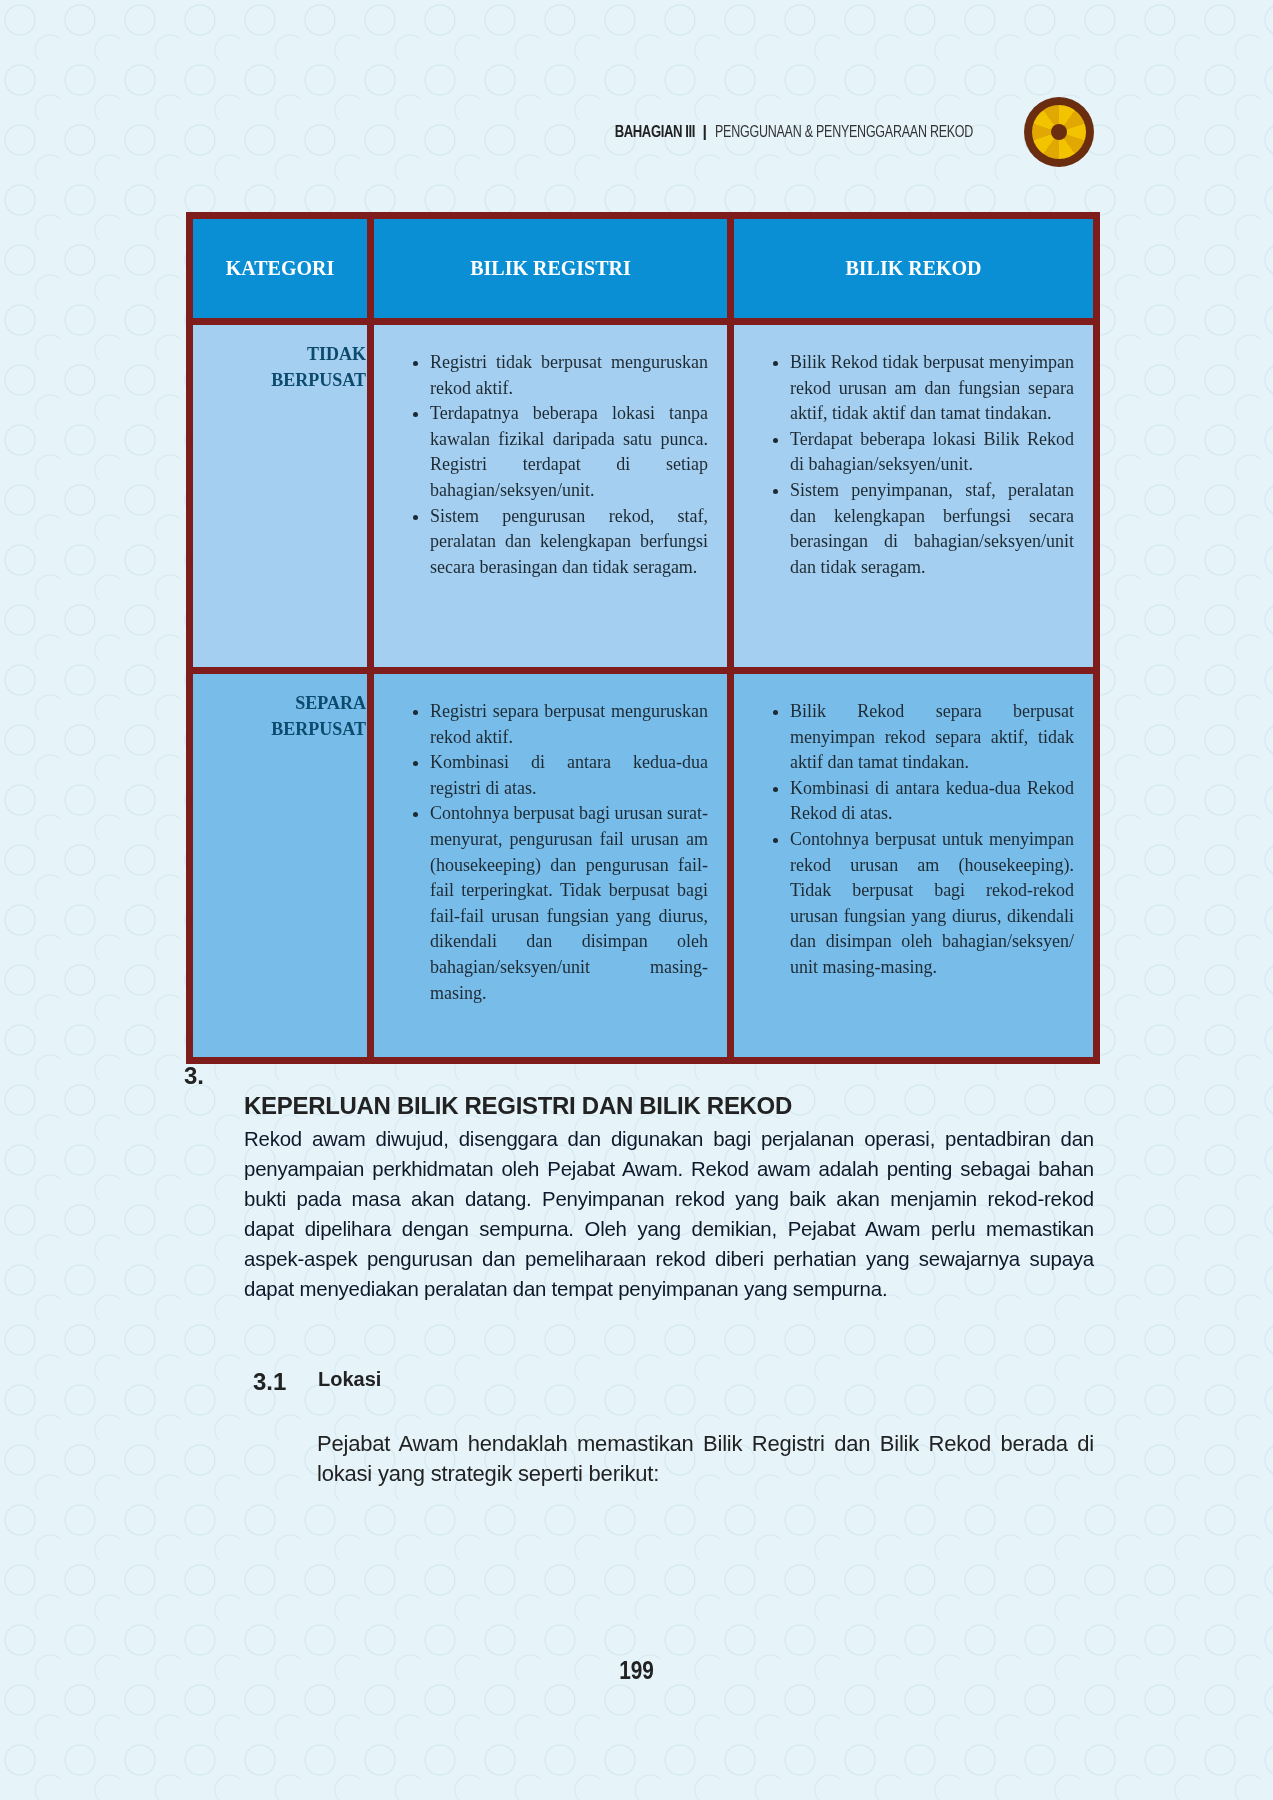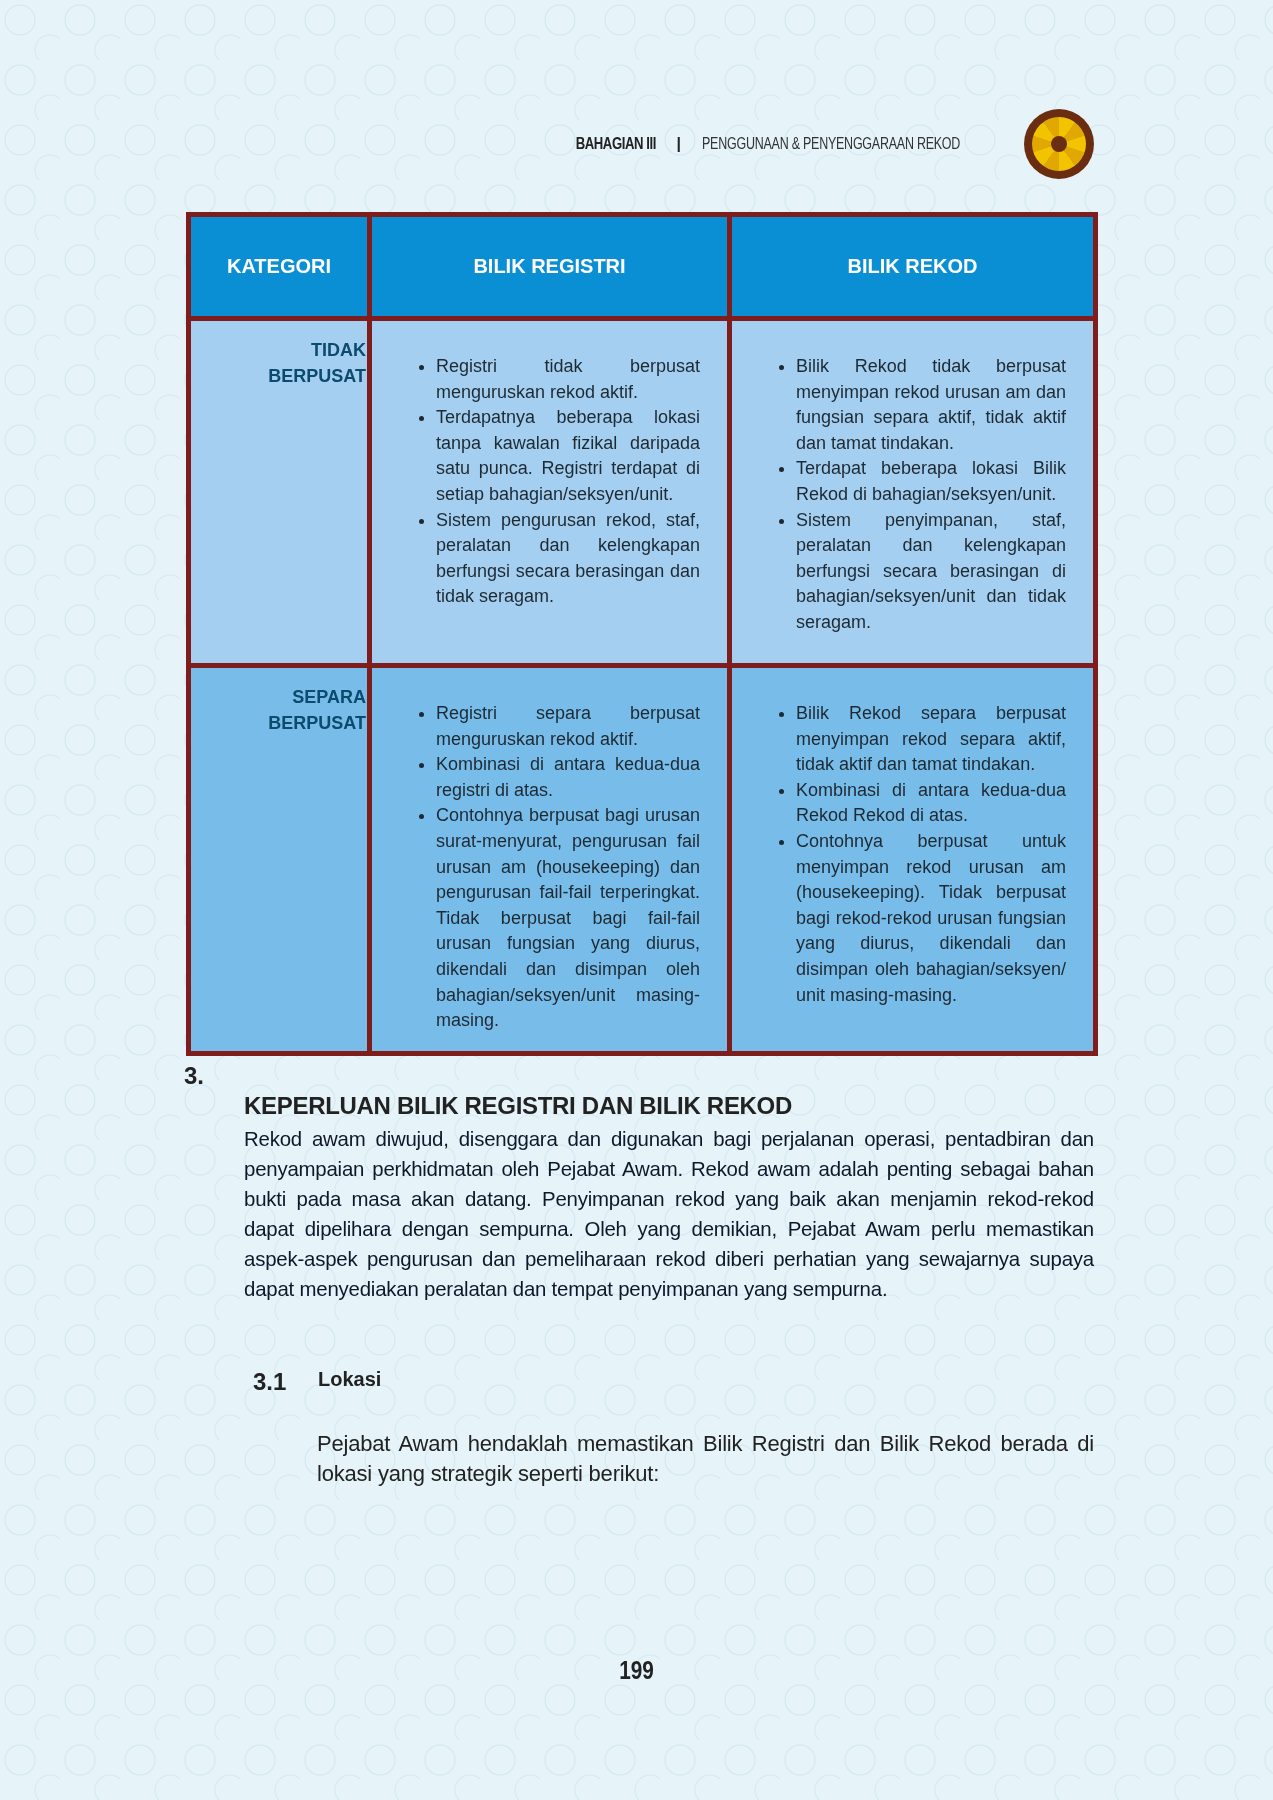--- a/index.html
+++ b/index.html
@@ -7,53 +7,53 @@
       width: 1273px; height: 1800px; position: relative; overflow: hidden;
       background-color: #e6f4f9;
       background-image:
         radial-gradient(circle at 20px 20px, transparent 14px, rgba(170,205,220,0.35) 15px, transparent 16px),
         radial-gradient(circle at 50px 50px, transparent 14px, rgba(170,205,220,0.30) 15px, transparent 16px);
       background-size: 60px 60px;
       font-family: "Liberation Sans", sans-serif;
       color: #222;
     }
     .header {
-      position: absolute; top: 108px; left: 600px; width: 494px; height: 72px;
-      display: flex; align-items: center; justify-content: flex-end; gap: 13px;
+      position: absolute; top: 96px; left: 600px; width: 494px; height: 72px;
+      display: flex; align-items: center; justify-content: flex-end;
     }
     .header .part { font-family: "Liberation Sans", sans-serif; font-size: 16px; font-weight: bold; color: #222; letter-spacing: -0.5px; transform: scaleX(0.82); transform-origin: right center; white-space: nowrap; }
     .header .sep { font-size: 16px; font-weight: bold; color: #222; margin: 0 8px; }
     .header .title { font-family: "Liberation Sans", sans-serif; font-size: 16px; color: #333; letter-spacing: -0.3px; white-space: nowrap; transform: scaleX(0.78); transform-origin: left center; margin-right: -38px; }
     .logo {
       width: 70px; height: 70px; border-radius: 50%; margin-left: 16px;
       background: #6b2d10; display: flex; align-items: center; justify-content: center; flex-shrink: 0;
     }
     .logo-inner {
       width: 54px; height: 54px; border-radius: 50%;
       background: conic-gradient(#f2c400 0 10%, #e0a800 10% 20%, #f2c400 20% 30%, #e0a800 30% 40%, #f2c400 40% 50%, #e0a800 50% 60%, #f2c400 60% 70%, #e0a800 70% 80%, #f2c400 80% 90%, #e0a800 90% 100%);
       display: flex; align-items: center; justify-content: center;
     }
     .logo-core { width: 16px; height: 16px; border-radius: 50%; background: #6b2d10; }
 
     table.main {
       position: absolute; top: 212px; left: 186px; width: 907px;
       border-collapse: collapse; table-layout: fixed;
     }
-    table.main td, table.main th { border: 5px solid #7f1d1d; vertical-align: top; }
+    table.main td, table.main th { border: 7px solid #7f1d1d; vertical-align: top; font-family: Liberation Serif, serif; }
     table.main th {
       background: #0b8fd4; color: #fff; font-size: 20px; font-weight: bold;
       height: 97px; vertical-align: middle; text-align: center;
     }
     col.c1 { width: 181px; } col.c2 { width: 360px; } col.c3 { width: 366px; }
     tr.r1 td { background: #a4cff0; height: 325px; }
     tr.r2 td { background: #78bce9; height: 366px; }
     td.cat {
       text-align: right; font-weight: bold; font-size: 18px; line-height: 26px; padding-top: 16px; color: #0c4a6e;
     }
-    td.cell ul { margin: 8px; padding: 24px 18px 0 55px; }
+    td.cell ul { margin: 0; padding: 24px 18px 0 55px; }
     td.cell li {
       font-size: 18px; line-height: 25.6px; text-align: justify; color: #1e2a33; padding-left: 0;
     }
     td.cell.c3 ul { }
 
     .sec-num { position: absolute; left: 184px; top: 1062px; font-size: 24px; font-weight: bold; color: #222; }
     .sec-title { position: absolute; left: 244px; top: 1092px; font-size: 24px; font-weight: bold; color: #222; letter-spacing: -0.3px; }
     .para {
       position: absolute; left: 244px; width: 850px; top: 1124px;
       font-size: 20.4px; line-height: 30px; text-align: justify; color: #0f172a; letter-spacing: -0.2px;

